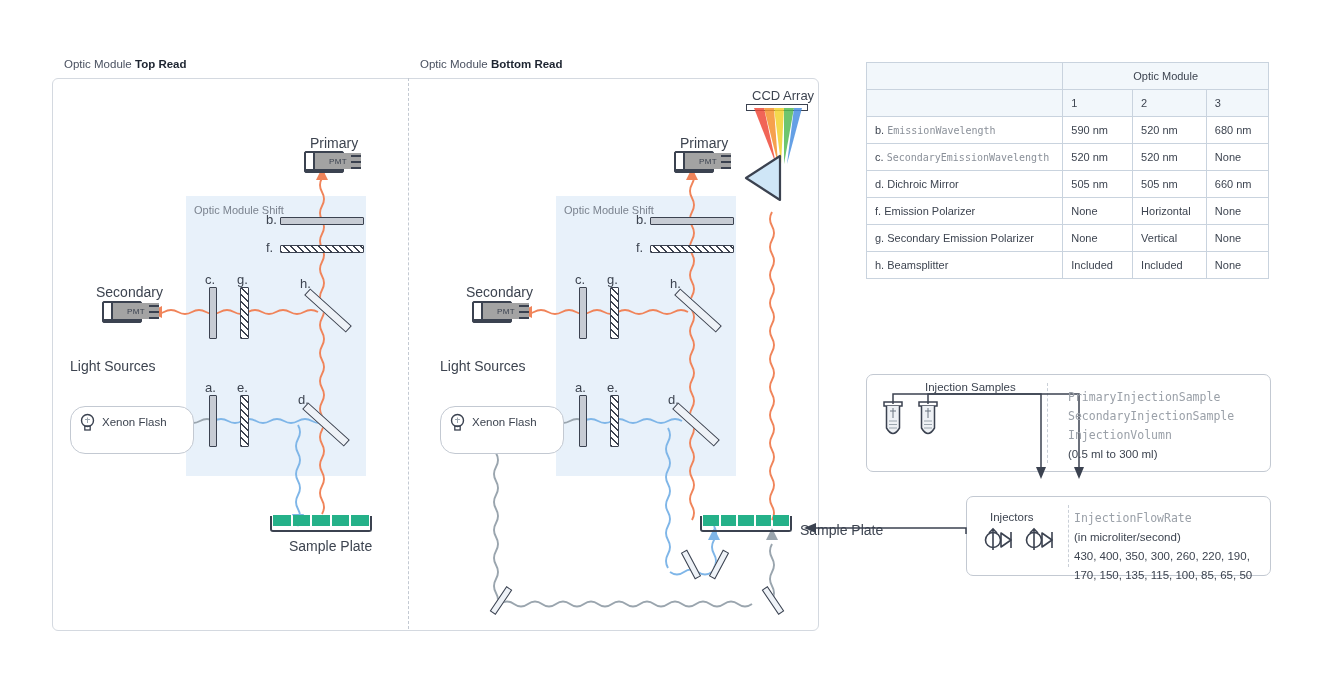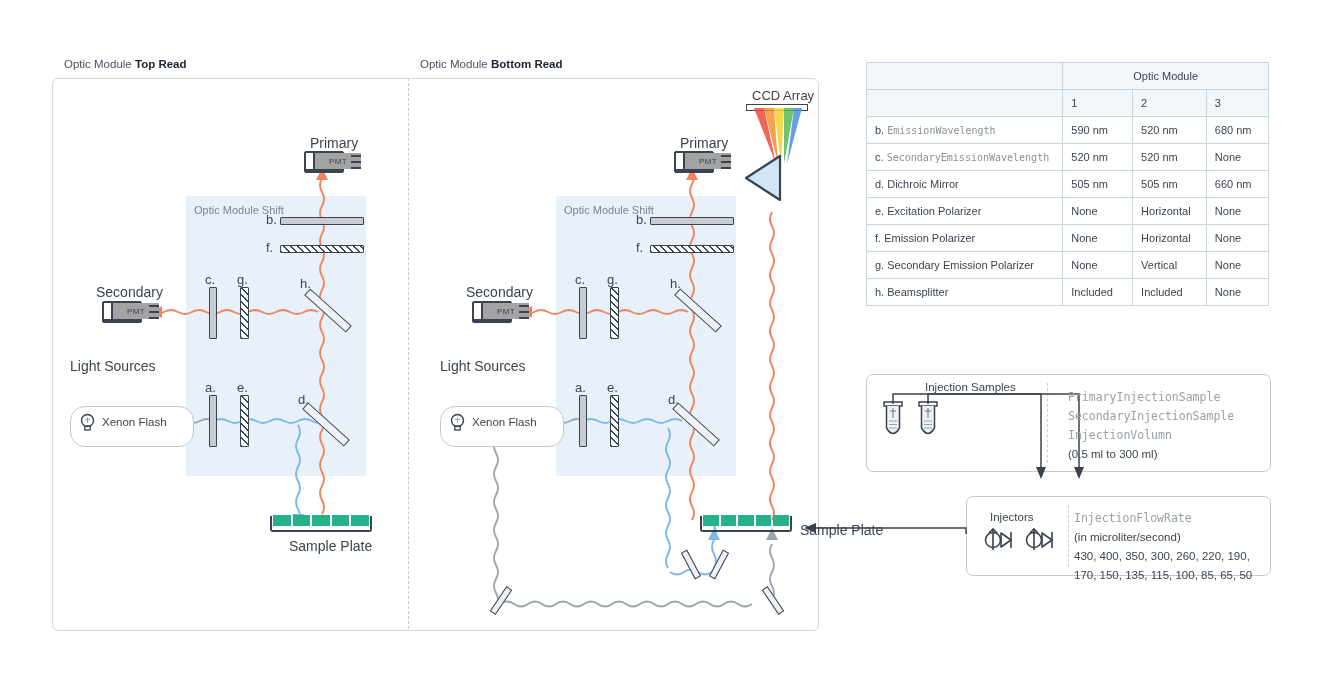--- a/index.html
+++ b/index.html
@@ -47,21 +47,21 @@
 
   
   .plate{position:absolute;}
   .plate .tray{position:absolute;left:0;top:0;width:100%;height:100%;
                border:2.4px solid #3b4250;border-top:none;border-radius:0 0 3px 3px;box-sizing:border-box;}
   .plate .wells{position:absolute;left:3px;top:-1px;right:3px;height:11px;display:flex;gap:2px;}
   .plate .wells i{flex:1;background:#25b189;display:block;}
 
   
   .lsrc{position:absolute;height:30px;border:1.4px solid #c3c9d2;border-radius:15px;background:#fff;
-        display:flex;align-items:center;padding:0 12px 9px 8px;gap:6px;}
+        display:flex;align-items:center;padding:0 12px 16px 8px;gap:6px;}
   .lsrc span{font-size:11.5px;color:#3d4450;}
 
   
   .ccd-bar{position:absolute;height:7px;background:#fff;border:1.7px solid #3b4250;box-sizing:border-box;}
 
   
   .tbl{position:absolute;left:866px;top:62px;width:403px;border-collapse:collapse;
        font-size:11px;color:#3d4450;}
   .tbl td,.tbl th{border:1px solid #c9d3de;padding:6px 8px;text-align:left;font-weight:normal;
                   height:14px;vertical-align:middle;}
@@ -333,26 +333,20 @@
           <td class="vcol">520 nm</td>
           <td class="vcol">None</td>
         </tr>
         <tr>
           <td class="namecol"><span class="idx">d. </span><span class="">Dichroic Mirror</span></td>
           <td class="vcol">505 nm</td>
           <td class="vcol">505 nm</td>
           <td class="vcol">660 nm</td>
         </tr>
         <tr>
-          <td class="namecol"><span class="idx">e. </span><span class="">Excitation Polarizer</span></td>
-          <td class="vcol">None</td>
-          <td class="vcol">Horizontal</td>
-          <td class="vcol">None</td>
-        </tr>
-        <tr>
           <td class="namecol"><span class="idx">f. </span><span class="">Emission Polarizer</span></td>
           <td class="vcol">None</td>
           <td class="vcol">Horizontal</td>
           <td class="vcol">None</td>
         </tr>
         <tr>
           <td class="namecol"><span class="idx">g. </span><span class="">Secondary Emission Polarizer</span></td>
           <td class="vcol">None</td>
           <td class="vcol">Vertical</td>
           <td class="vcol">None</td>

